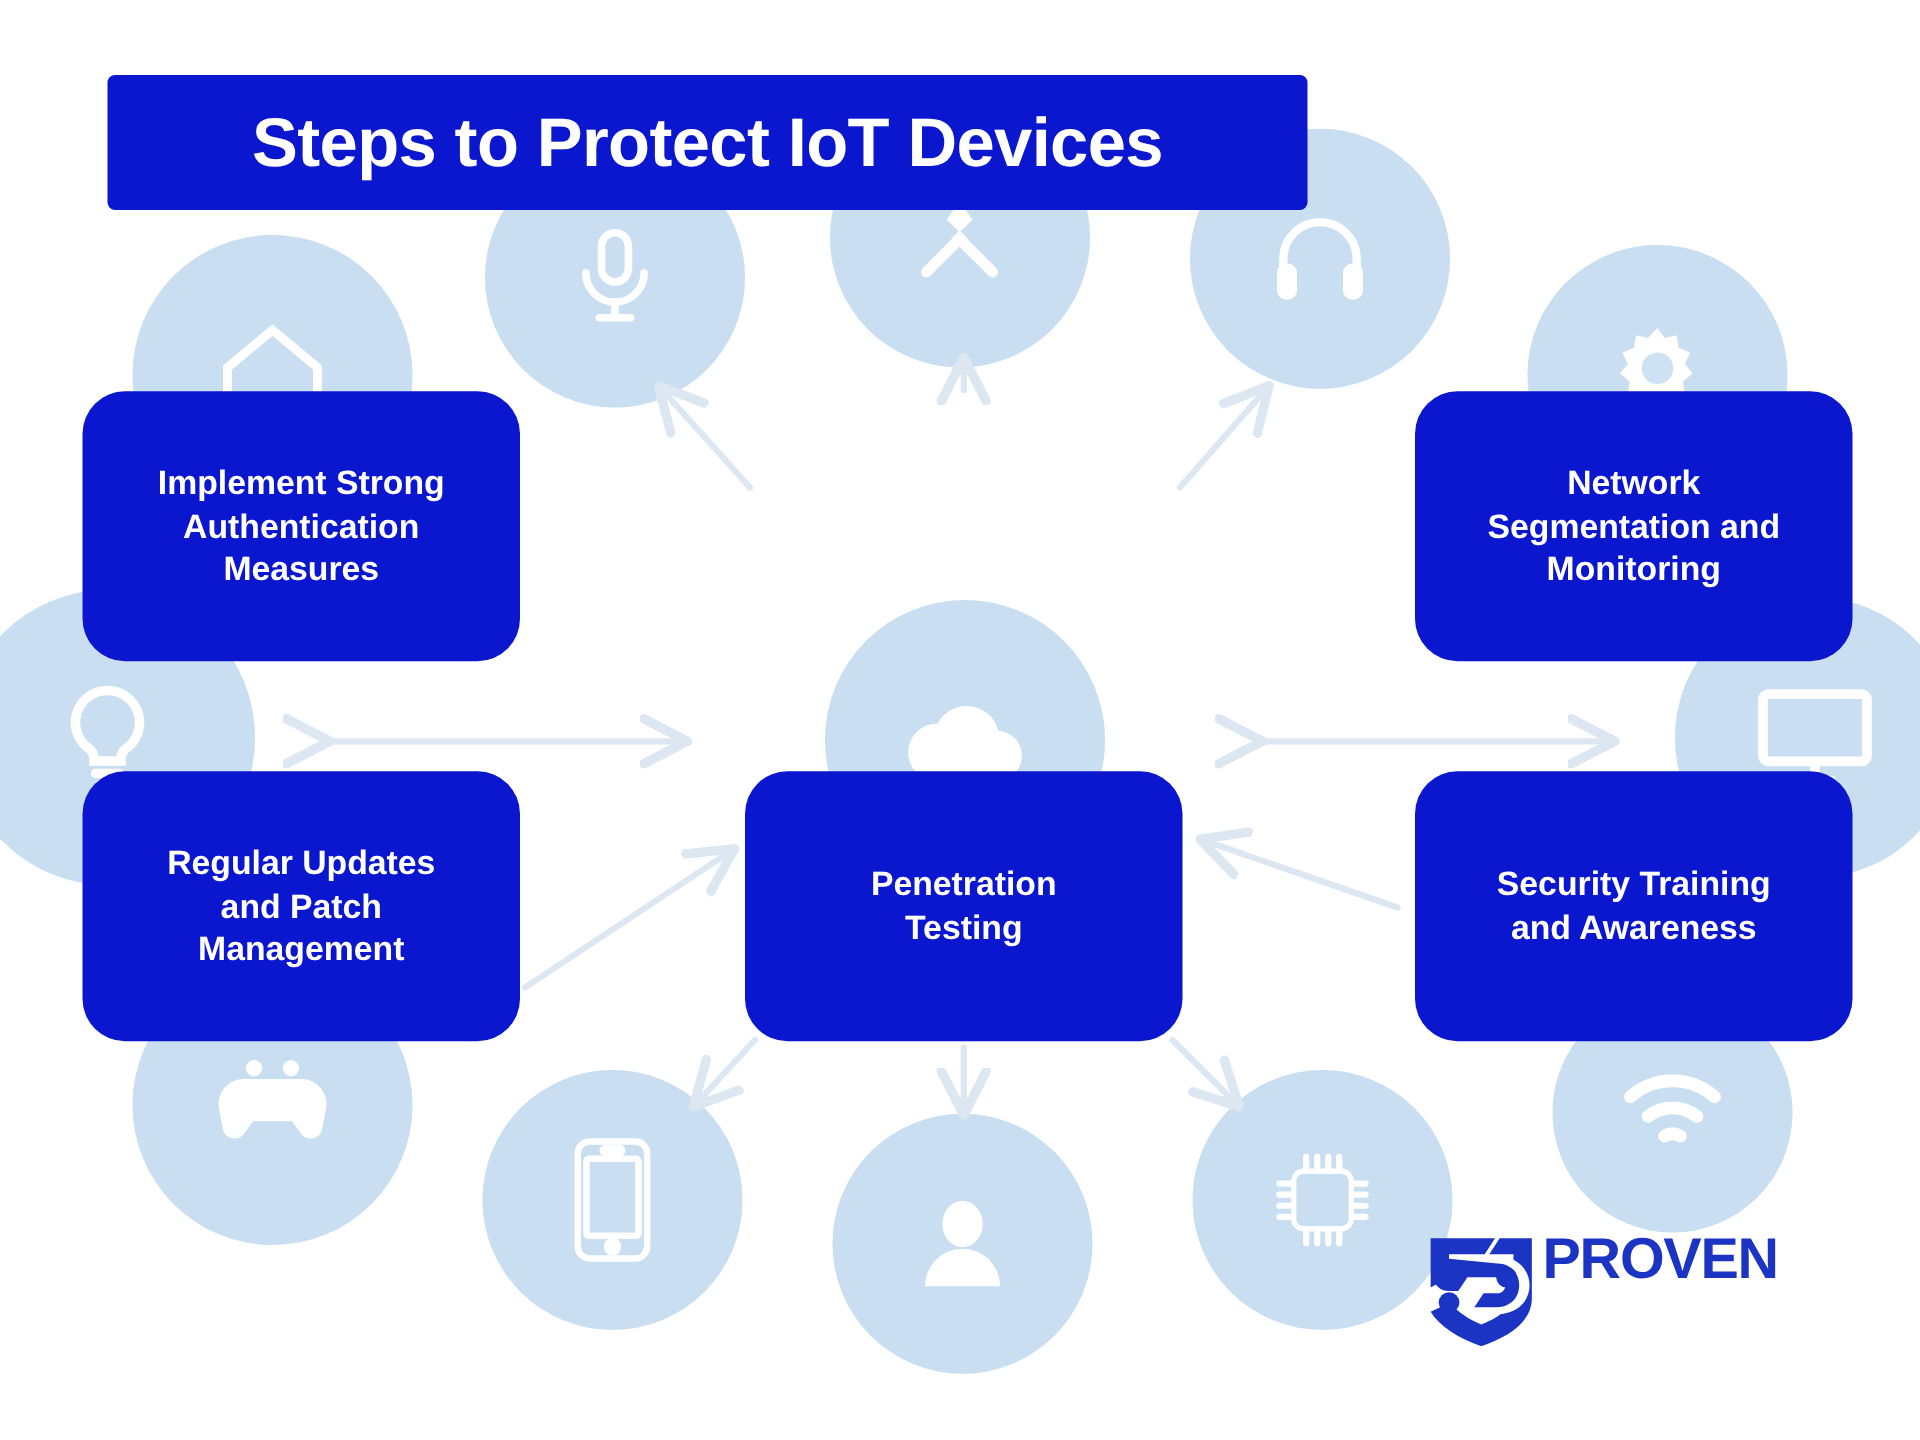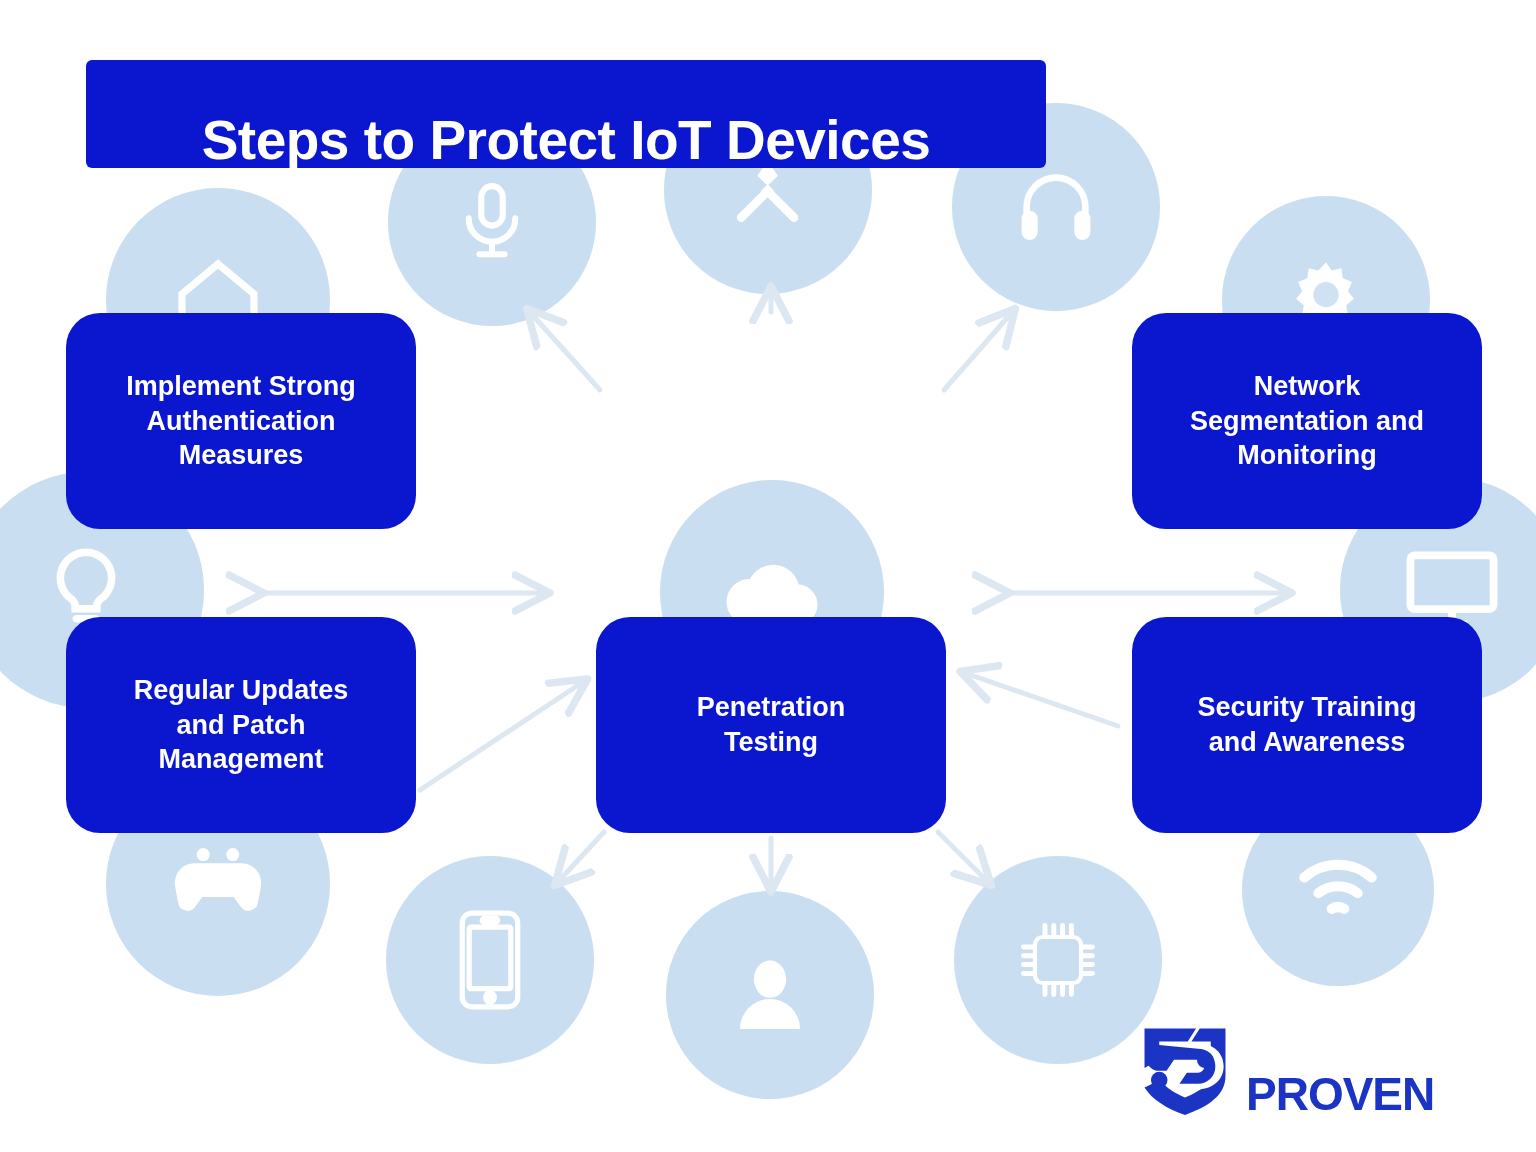--- a/index.html
+++ b/index.html
@@ -72,21 +72,21 @@
   .title-banner {
     position: absolute;
     left: 86px;
     top: 60px;
     width: 960px;
     height: 108px;
     background: #0b16cf;
     border-radius: 6px;
     z-index: 6;
     display: flex;
-    align-items: flex-end;
+    align-items: center;
     justify-content: center;
   }
   .title-text {
     color: #ffffff;
     font-size: 55px;
     font-weight: bold;
     letter-spacing: -0.5px;
     line-height: 1;
     white-space: nowrap;
   }
@@ -115,25 +115,25 @@
   .box-r1 { top: 313px; height: 216px; }
   .box-r2 { top: 617px; height: 216px; }
   .col-l  { left: 66px;   width: 350px; }
   .col-c  { left: 596px;  width: 350px; }
   .col-r  { left: 1132px; width: 350px; }
 
   
   .logo {
     position: absolute;
     left: 1138px;
-    top: 1023px;
+    top: 985px;
     z-index: 7;
     display: flex;
-    align-items: flex-end;
-    gap: 14px;
+    align-items: flex-start;
+    gap: 2px;
   }
   .logo-word {
     display: flex;
     flex-direction: column;
     line-height: .92;
   }
   .logo-line {
     color: #1b34c4;
     font-size: 46px;
     font-weight: bold;

